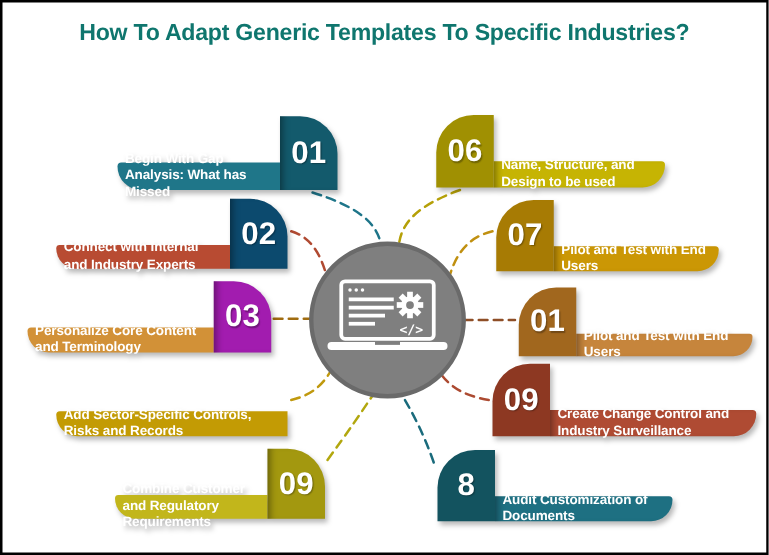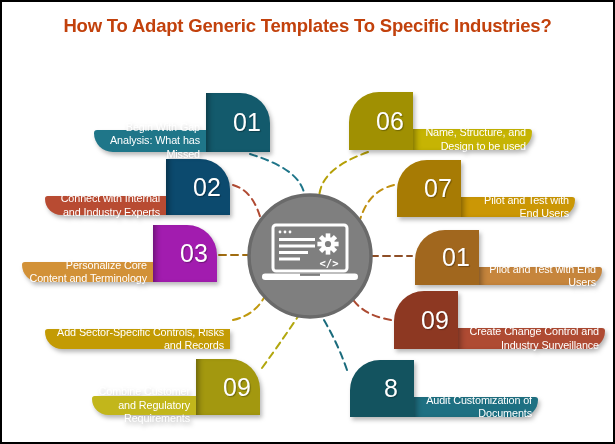--- a/index.html
+++ b/index.html
@@ -2,34 +2,33 @@
 <html><head>
 <meta charset="utf-8">
 <style>
   html,body{margin:0;padding:0;background:#e8e8e8;font-family:"Liberation Sans",sans-serif;}
   #canvas{
     position:relative;width:615px;height:444px;background:#fff;
     border:2px solid #000;box-sizing:border-box;overflow:hidden;
   }
   #title{
     position:absolute;top:13px;left:0;width:100%;text-align:center;
-    font-size:18.5px;font-weight:bold;color:#c2410c;letter-spacing:-0.2px;
+    font-size:18.5px;font-weight:bold;color:#0f766e;letter-spacing:-0.2px;
   }
   #connector-layer{position:absolute;top:0;left:0;z-index:1;pointer-events:none;}
   .pill{position:absolute;display:flex;z-index:2;filter:drop-shadow(2px 3px 2px rgba(0,0,0,0.28));}
   .pill .lbl{
-    flex:1;color:#fff;font-weight:normal;font-size:10.8px;line-height:1.25;
-    display:flex;align-items:center;justify-content:center;text-align:right;
+    flex:1;color:#fff;font-weight:bold;font-size:10.8px;line-height:1.25;
+    display:flex;align-items:center;justify-content:center;text-align:left;
     padding:3px 6px;letter-spacing:-0.1px;margin-top:37px;
   }
   .pill .num{
-    width:46px;flex:0 0 46px;color:#fff;font-weight:normal;font-size:25px;
+    width:46px;flex:0 0 46px;color:#fff;font-weight:bold;font-size:25px;
     display:flex;align-items:center;justify-content:center;
     text-shadow:1px 1px 1px rgba(0,0,0,0.3);
-    padding-left:18px;
   }
   .pill.left .lbl{order:1;border-radius:5px 0 0 30px;}
   .pill.left .num{order:2;border-radius:0 30px 0 0;box-shadow:inset 6px 0 6px -4px rgba(0,0,0,0.4);}
   .pill.right .num{order:1;border-radius:30px 0 0 0;}
   .pill.right .lbl{order:2;border-radius:0 5px 30px 0;box-shadow:inset 6px 0 6px -4px rgba(0,0,0,0.4);}
 </style>
 </head>
 <body>
 
 <div id="canvas">

